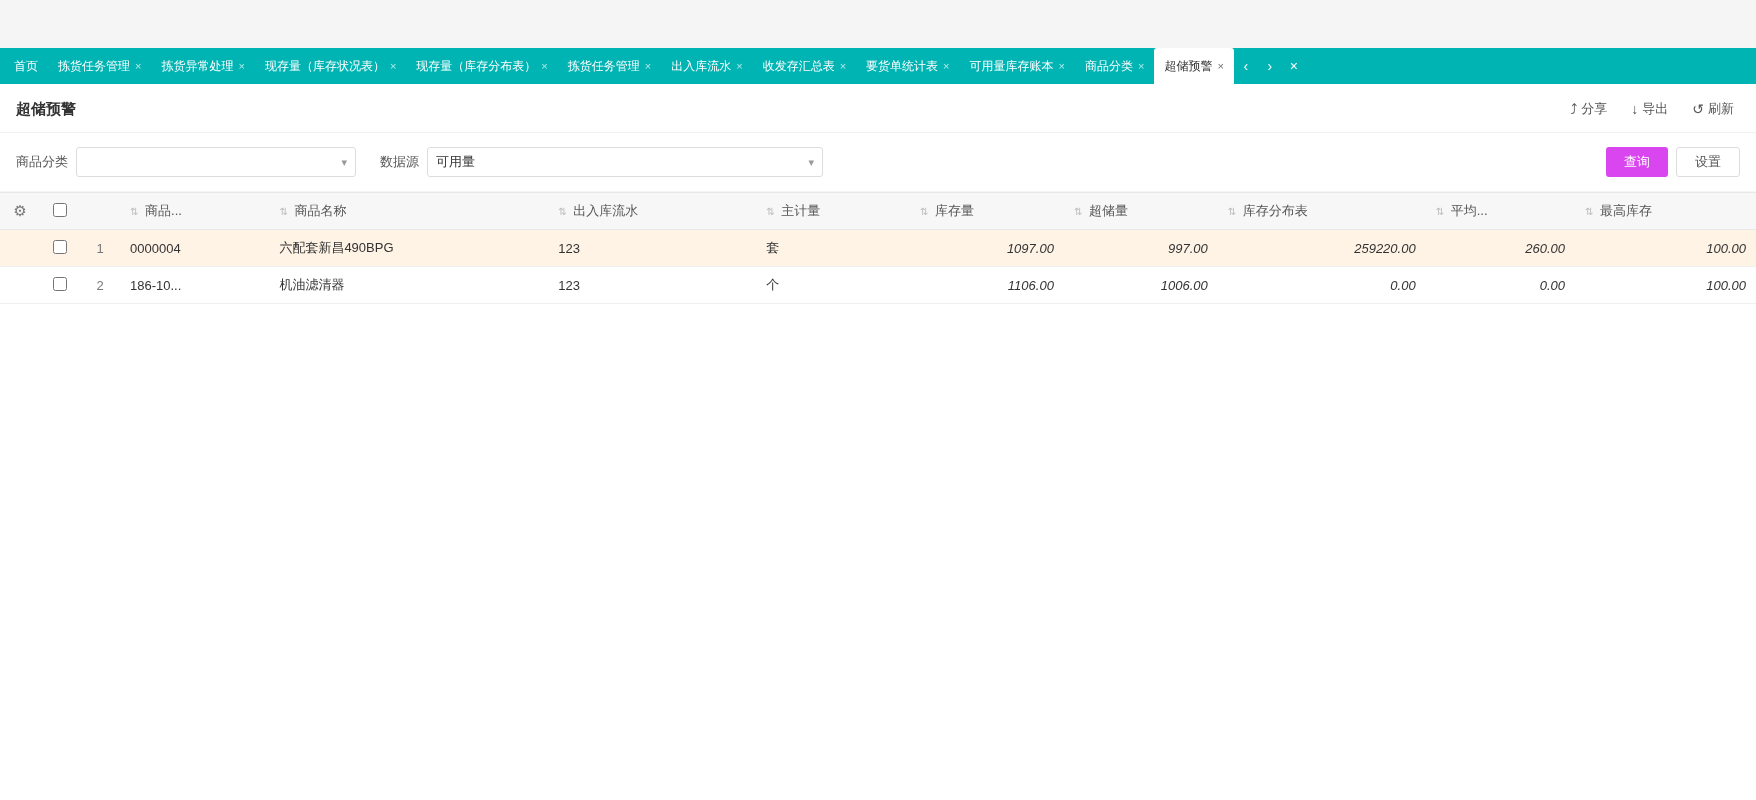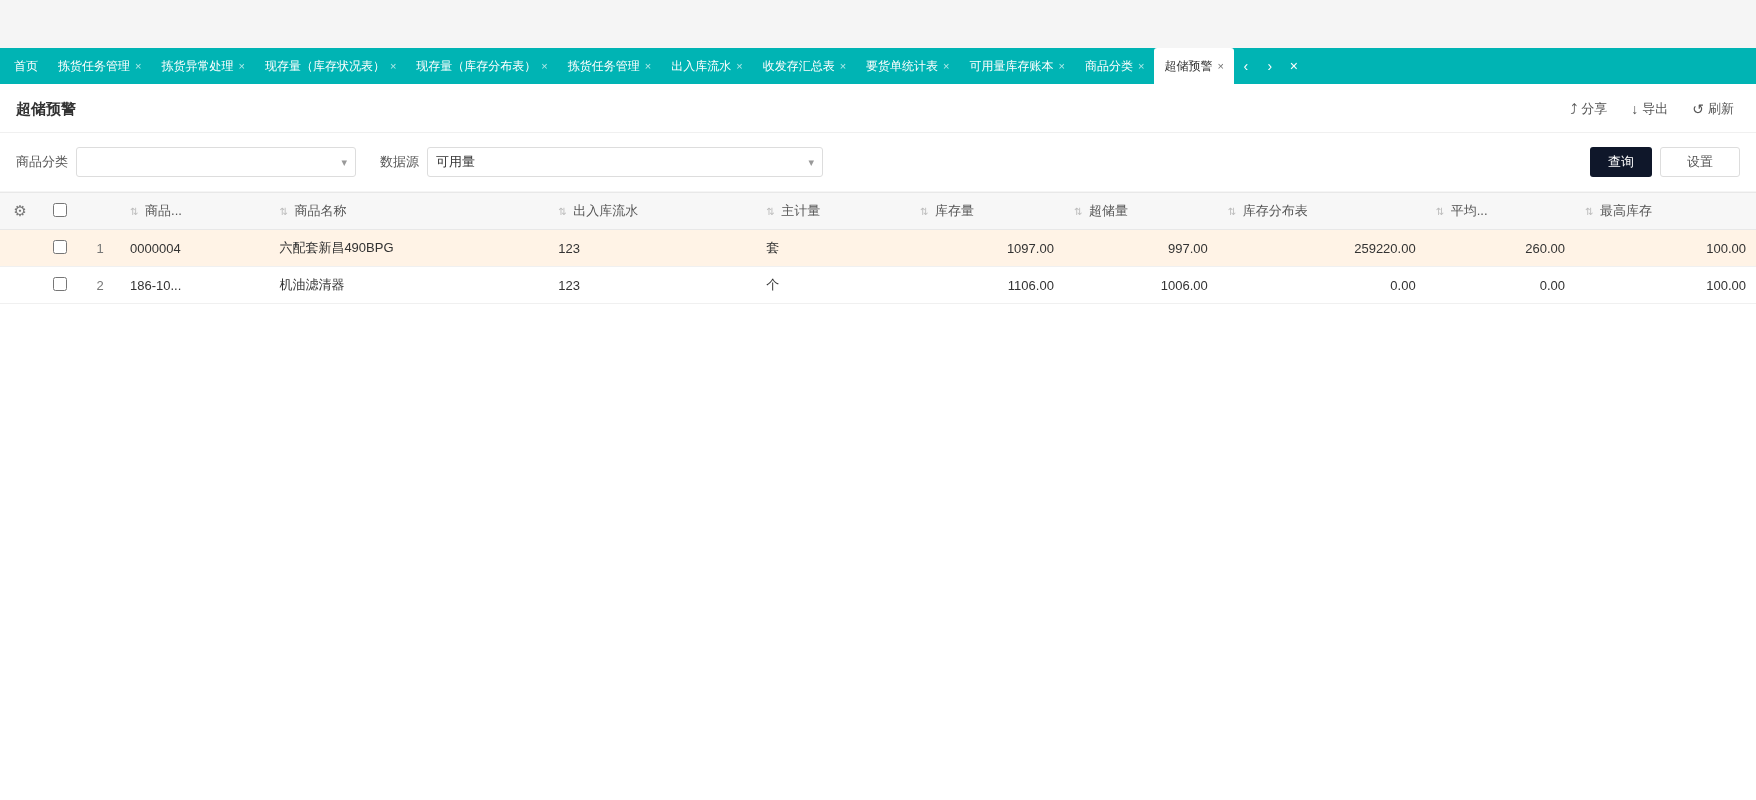--- a/index.html
+++ b/index.html
@@ -119,35 +119,35 @@
       background: #fff;
       color: #333;
     }
     .filter-select .chevron { color: #999; font-size: 11px; }
 
     .filter-select-wide {
       width: 396px;
     }
 
     .btn-query {
-      background: #0f172a;
+      background: #d946ef;
       color: #fff;
       border: none;
       border-radius: 3px;
       padding: 6px 18px;
       font-size: 13px;
       cursor: pointer;
       margin-left: auto;
     }
     .btn-setting {
       background: #fff;
       color: #555;
       border: 1px solid #ddd;
       border-radius: 3px;
-      padding: 5px 26px;
+      padding: 5px 18px;
       font-size: 13px;
       cursor: pointer;
     }
 
     .filter-right {
       margin-left: auto;
       display: flex;
       gap: 8px;
       align-items: center;
     }
@@ -181,21 +181,21 @@
     thead th.col-num { width: 40px; text-align: center; }
 
     tbody tr { border-bottom: 1px solid #f0f0f0; }
     tbody tr.row-highlight { background: #fff3e6; }
     tbody td {
       padding: 9px 10px;
       color: #333;
     }
     tbody td.col-check { text-align: center; }
     tbody td.col-num { text-align: center; color: #777; }
-    tbody td.align-right { text-align: right; }
+    tbody td.align-right { text-align: right; font-style: italic; }
 
     input[type="checkbox"] {
       width: 14px; height: 14px; cursor: pointer; accent-color: #00b4b4;
     }
 
     .settings-gear { font-size: 15px; color: #777; cursor: pointer; }
   </style>
 </head>
 <body>
 

